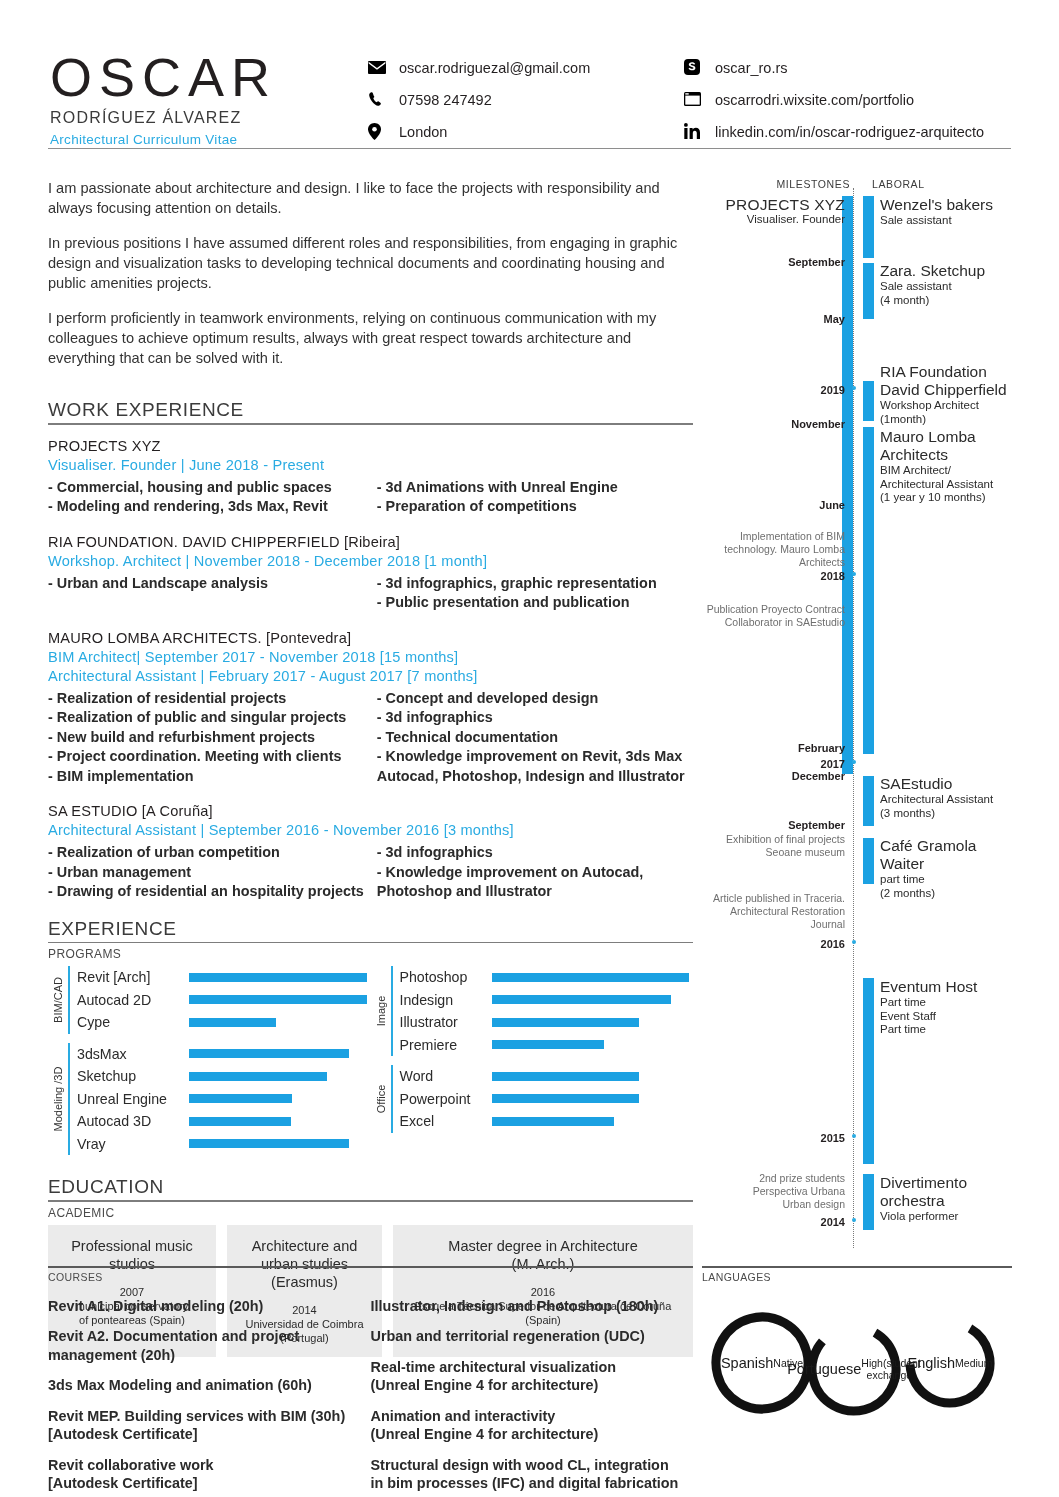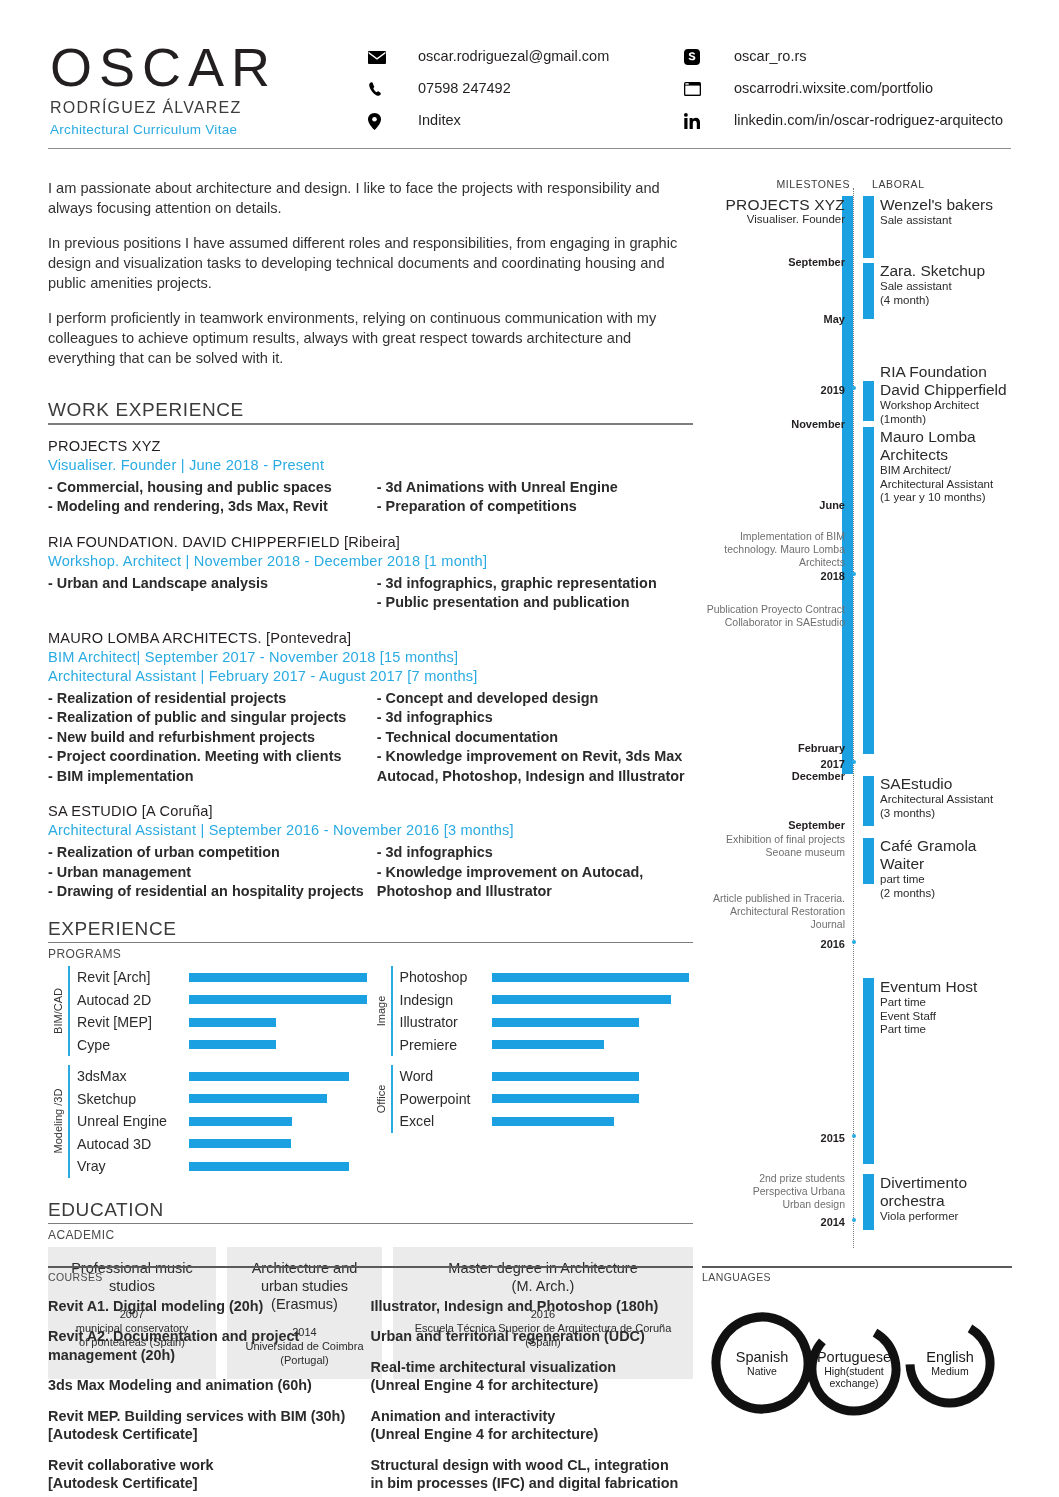--- a/index.html
+++ b/index.html
@@ -7,37 +7,37 @@
     width: 1059px; height: 1497px;
     background: #ffffff;
     font-family: "Liberation Sans", sans-serif;
     color: #231f20;
     overflow: hidden;
   }
   .page { position: relative; width: 1059px; height: 1497px; }
 
   
   .header { position: absolute; left: 0; top: 0; width: 1059px; height: 152px; }
-  .name-block { position: absolute; left: 50px; top: 40px; }
+  .name-block { position: absolute; left: 50px; top: 50px; }
   .name-first {
     font-size: 54px; letter-spacing: 7px; font-weight: 300;
     line-height: 54px; color: #231f20;
   }
   .name-last {
     font-size: 16px; letter-spacing: 1.2px; font-weight: 400;
     line-height: 26px; color: #3b3b3b; margin-top: 1px;
   }
   .name-sub {
     font-size: 13.5px; color: #29abe2; letter-spacing: .3px;
     line-height: 16px; margin-top: 1px;
   }
   .contact-col { position: absolute; font-size: 14.5px; color: #231f20; }
   .contact-col.c1 { left: 368px; top: 48px; }
   .contact-col.c2 { left: 684px; top: 48px; }
-  .contact-row { display: flex; align-items: flex-start; height: 28px; margin-bottom: 4px; gap: 19px; }
+  .contact-row { display: flex; align-items: flex-end; height: 28px; margin-bottom: 4px; }
   .contact-row .ico {
     width: 22px; height: 18px; display: inline-flex;
     align-items: center; justify-content: flex-start; margin-right: 9px; flex: none;
   }
   .contact-row .ico svg { display: block; fill: #000; }
   .contact-row .txt { white-space: nowrap; }
 
   .hr-head { position: absolute; left: 48px; top: 148px; width: 963px; height: 1px; background: #8e8e8e; }
 
   
@@ -132,21 +132,21 @@
   .tl-proj .tp-meta { font-size: 11.5px; line-height: 13.5px; color: #2b2b2b; }
 
   
   .lang-box { position: absolute; left: 702px; top: 1266px; width: 310px; }
   .lang-rule { height: 1.5px; background: #5a5a5a; }
   .lang-label { font-size: 10.5px; letter-spacing: .4px; color: #4a4a4a; margin-top: 3px; }
   .rings { position: relative; height: 130px; margin-top: 22px; }
   .ring { position: absolute; }
   .ring .rtxt {
     position: absolute; left: 0; top: 0; width: 100%; height: 100%;
-    display: flex; flex-direction: column; align-items: center; justify-content: center;
+    display: flex; flex-direction: row; align-items: center; justify-content: center;
     text-align: center;
   }
   .ring .rname { font-size: 14.5px; color: #1a1a1a; line-height: 16px; }
   .ring .rlvl { font-size: 10.5px; color: #1a1a1a; line-height: 12px; }
 </style>
 </head>
 <body>
 
 <div class="page">
 
@@ -175,21 +175,21 @@
         </span>
         <span class="txt">07598 247492</span>
       </div>
       <div class="contact-row">
         <span class="ico">
           <svg width="13" height="17" viewBox="0 0 13 17">
               <path d="M6.5 0C2.9 0 0 2.8 0 6.3c0 4.4 5.6 10.2 6.5 10.7.9-.5 6.5-6.3 6.5-10.7C13 2.8 10.1 0 6.5 0z"></path>
               <circle cx="6.5" cy="6.2" r="2.3" fill="#fff"></circle>
             </svg>
         </span>
-        <span class="txt">Inditex</span>
+        <span class="txt">London</span>
       </div>
     </div>
 
     <div class="contact-col c2">
       <div class="contact-row">
         <span class="ico">
           <svg width="16" height="16" viewBox="0 0 16 16">
               <rect x="0" y="0" width="16" height="16" rx="4"></rect>
               <path d="M8 3.3c-2 0-3.2 1-3.2 2.3 0 1.5 1.4 2 3 2.4 1.3.3 1.7.5 1.7 1 0 .5-.5.8-1.4.8-1.2 0-1.8-.5-2.2-1.1l-1.4.8c.6 1.1 1.8 1.8 3.6 1.8 2.1 0 3.3-1 3.3-2.4 0-1.6-1.5-2.1-3.1-2.5-1.2-.3-1.6-.5-1.6-.9 0-.4.4-.7 1.3-.7 1 0 1.5.4 1.9.9l1.3-.8c-.6-1-1.7-1.6-3.2-1.6z" fill="#fff"></path>
             </svg>
@@ -314,26 +314,20 @@
                 <div class="srow">
                   <div class="slabel">Revit [Arch]</div>
                   <div class="sbar-track">
                     <div class="sbar" style="width:98%;background:#1ba1e2"></div>
                   </div>
                 </div>
                 <div class="srow">
                   <div class="slabel">Autocad 2D</div>
                   <div class="sbar-track">
                     <div class="sbar" style="width:98%;background:#1ba1e2"></div>
-                  </div>
-                </div>
-                <div class="srow">
-                  <div class="slabel">Revit [MEP]</div>
-                  <div class="sbar-track">
-                    <div class="sbar" style="width:48%;background:#1ba1e2"></div>
                   </div>
                 </div>
                 <div class="srow">
                   <div class="slabel">Cype</div>
                   <div class="sbar-track">
                     <div class="sbar" style="width:48%;background:#1ba1e2"></div>
                   </div>
                 </div>
               </div>
             </div>

